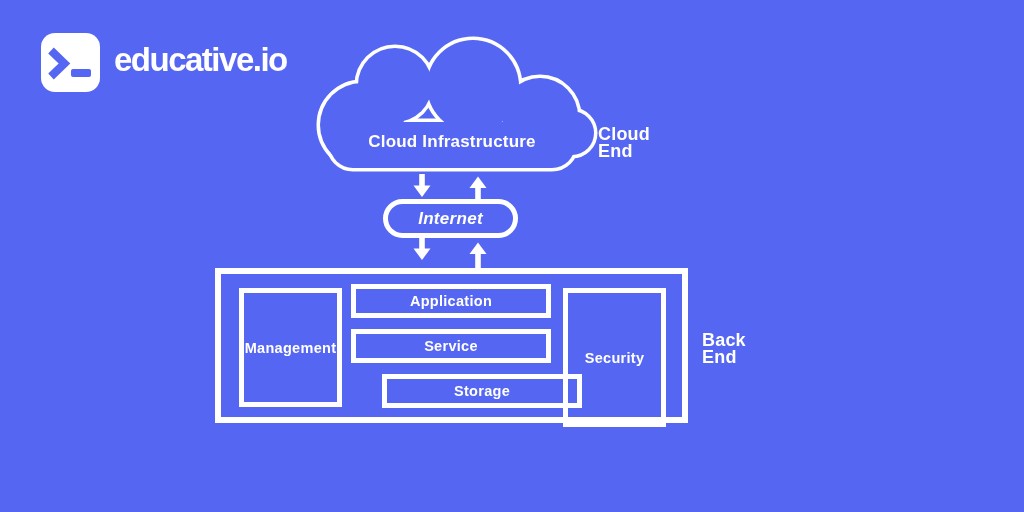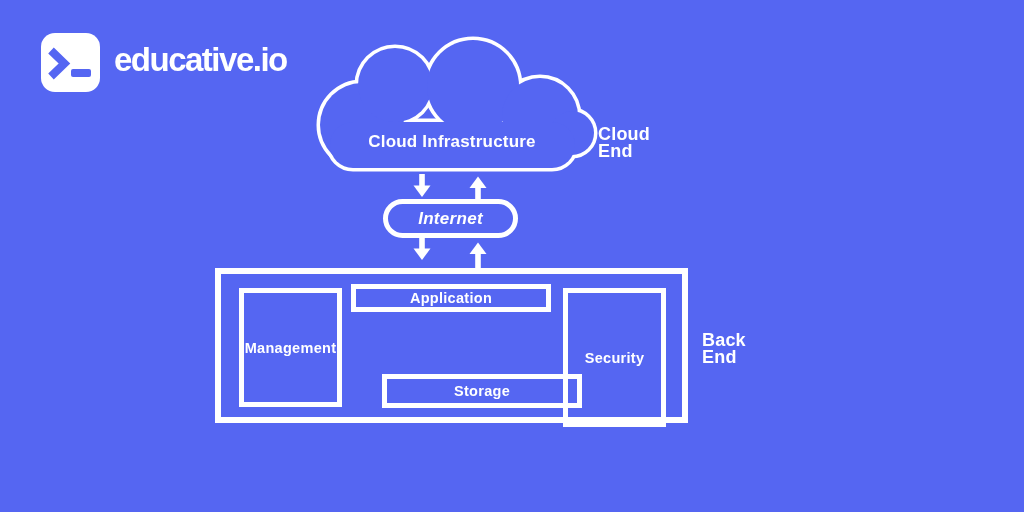--- a/index.html
+++ b/index.html
@@ -49,21 +49,21 @@
     position:absolute;left:215px;top:268px;width:473px;height:155px;
     border:6px solid #FFFFFF;box-sizing:border-box;
   }
   .node{
     position:absolute;border:5px solid #FFFFFF;box-sizing:border-box;
     display:flex;align-items:center;justify-content:center;
     color:#FFFFFF;font-size:14.5px;font-weight:600;letter-spacing:.3px;
   }
   .mgmt{left:239px;top:288px;width:103px;height:119px;}
   .sec {left:563px;top:288px;width:103px;height:139px;}
-  .lay0{left:351px;top:284px;width:200px;height:28px;}
+  .lay0{left:351px;top:284px;width:200px;height:34px;}
   .lay1{left:351px;top:329px;width:200px;height:34px;}
   .lay2{left:365px;top:374px;width:200px;height:34px;margin-left:17px;}
 
   
   .title-wrap{
     position:absolute;left:398px;top:432px;width:340px;height:36px;
     display:flex;align-items:center;justify-content:center;overflow:visible;
   }
   .title-wrap span{
     color:#FFFFFF;font-size:40px;font-weight:bold;white-space:nowrap;
@@ -134,20 +134,23 @@
     <span>Internet</span>
   </div>
 
   <div class="outer-box"></div>
   <div class="node mgmt">
     <span>Management</span>
   </div>
   <div class="node lay0">
     <span>Application</span>
   </div>
+  <div class="node lay1">
+    <span>Service</span>
+  </div>
   <div class="node lay2">
     <span>Storage</span>
   </div>
   <div class="node sec">
     <span>Security</span>
   </div>
   <div class="side-label back-end">
     <span>Back</span>
     <span>End</span>
   </div>

